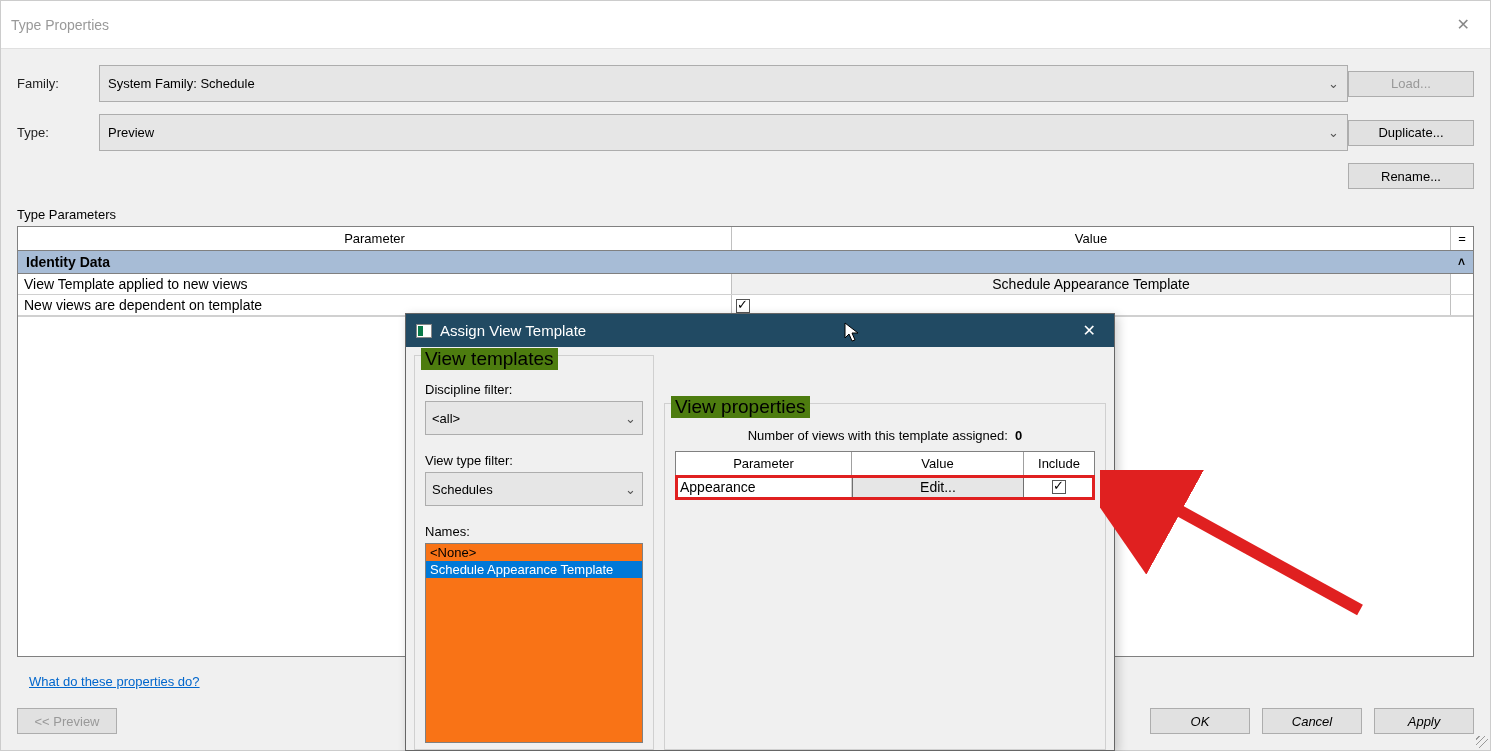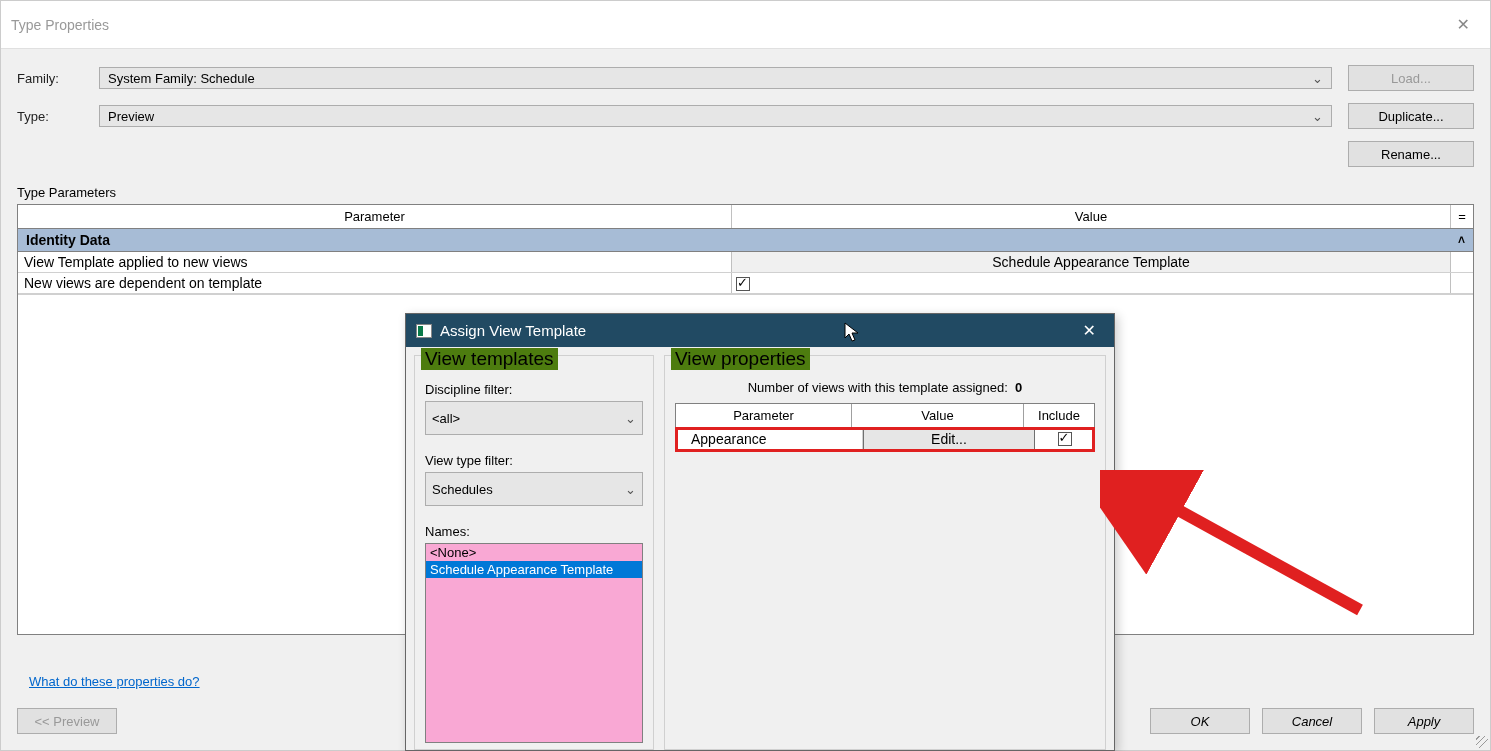--- a/index.html
+++ b/index.html
@@ -7,21 +7,21 @@
 
 
 .tp-window { position: absolute; left: 0; top: 0; width: 1491px; height: 751px; border: 1px solid #ccc; background: #f0f0f0; }
 .tp-titlebar { height: 48px; display: flex; align-items: center; padding: 0 10px; background: #fff; border-bottom: 1px solid #e0e0e0; }
 .tp-title { color: #999; font-size: 14px; }
 .tp-close { margin-left: auto; color: #888; font-size: 16px; cursor: pointer; padding: 6px 10px; }
 
 .tp-body { padding: 16px 16px 0 16px; }
 .tp-row { display: flex; align-items: center; margin-bottom: 12px; }
 .tp-label { width: 82px; font-size: 13px; color: #222; }
-.tp-combo { flex: 1; height: 22px; background: #e6e6e6; border: 1px solid #adadad; display: flex; align-items: center; padding: 0 8px; font-size: 13px; position: relative; margin-right: 16px; }
+.tp-combo { flex: 1; height: 37px; background: #e6e6e6; border: 1px solid #adadad; display: flex; align-items: center; padding: 0 8px; font-size: 13px; position: relative; }
 .tp-combo .chev { margin-left: auto; color: #555; }
 .tp-btn { width: 126px; height: 26px; background: #e1e1e1; border: 1px solid #adadad; font-size: 13px; display: flex; align-items: center; justify-content: center; }
 .tp-btn.disabled { color: #999; }
 .tp-btn-row { display:flex; justify-content:flex-end; margin-bottom:12px; }
 
 .tp-section-label { font-size: 13px; margin: 18px 0 4px 0; }
 
 .tp-grid { border: 1px solid #808080; background: #fff; }
 .tp-grid-head { display: flex; background: #fff; border-bottom: 1px solid #808080; }
 .tp-grid-head .hcell { font-size: 13px; text-align: center; padding: 4px 0; border-right: 1px solid #c0c0c0; }
@@ -60,49 +60,49 @@
 .avt { position:absolute; left:405px; top:313px; width:710px; height:438px; border:1px solid #666; background:#f0f0f0; box-shadow: 3px 3px 10px rgba(0,0,0,.2); }
 .avt-titlebar { background:#214a63; color:#fff; height:33px; display:flex; align-items:center; padding:0 10px; }
 .avt-ticon { width:16px; height:14px; background:#fff; border:1px solid #888; margin-right:8px; position:relative; }
 .avt-ticon::after{content:""; position:absolute; left:1px; top:1px; width:5px; bottom:1px; background:#0a7a4a;}
 .avt-title { font-size:15px; }
 .avt-close { margin-left:auto; color:#fff; font-size:16px; padding:4px 8px; cursor:pointer; }
 
 .avt-body { display:flex; padding:8px 8px 0 8px; gap:10px; height: calc(100% - 33px); }
 .avt-panel { border:1px solid #d0d0d0; padding:10px 10px; }
 .avt-left { width: 240px; }
-.avt-right { flex:1; }
+.avt-right { flex:1;margin-top:48px; }
 .avt-panel-title { font-size:19px; position:relative; top:-18px; background:#4d7c0f; padding:0 4px; display:inline-block; margin-left:-4px;}
 .avt-fix { margin-top:-12px; }
 
 .avt-field-label { font-size:13px; margin:6px 0 4px; }
 .avt-select { width:100%; height:24px; background:#e6e6e6; border:1px solid #adadad; display:flex; align-items:center; padding:16px 6px; font-size:13px; }
 .avt-select .chev { margin-left:auto; color:#555; }
 
-.avt-list { border:1px solid #808080; background:#f9a8d4; height:200px; margin-top:0; overflow:hidden; }
+.avt-list { border:1px solid #808080; background:#f97316; height:200px; margin-top:0; overflow:hidden; }
 .avt-list-item { font-size:13px; padding:1px 4px; }
 .avt-list-item.sel { background:#0078d7; color:#fff; }
 
 .avt-count { font-size:13px; text-align:center; margin:4px 0 8px; }
 .avt-count b { font-weight:bold; }
 
 .avt-table { border:1px solid #808080; background:#fff; }
 .avt-thead { display:flex; border-bottom:1px solid #808080; }
 .avt-th { font-size:13px; text-align:center; padding:4px 0; border-right:1px solid #a0a0a0; }
 .avt-th.p { width:176px; }
 .avt-th.v { width:172px; }
 .avt-th.i { flex:1; border-right:none; }
 .avt-trow { display:flex; border-bottom:1px solid #d0d0d0; }
 .avt-td { font-size:14px; padding:2px 4px; border-right:1px solid #d0d0d0; display:flex; align-items:center;}
 .avt-td.p { width:176px; }
 .avt-td.v { width:172px; justify-content:center; }
 .avt-td.v.btn { background:#e6e6e6; border:1px solid #707070; }
 .avt-td.i { flex:1; border-right:none; justify-content:center; }
 
-.highlight-row { outline:3px solid #e02020; outline-offset:-2px;padding-left:11px; }
+.highlight-row { outline:3px solid #e02020; outline-offset:-2px; }
 
 
 .arrow { position:absolute; left:1100px; top:470px; width:280px; height:150px; pointer-events:none; }
 
 
 .cursor { position:absolute; left:844px; top:322px; pointer-events:none; }
 </style>
 </head>
 <body>
 

